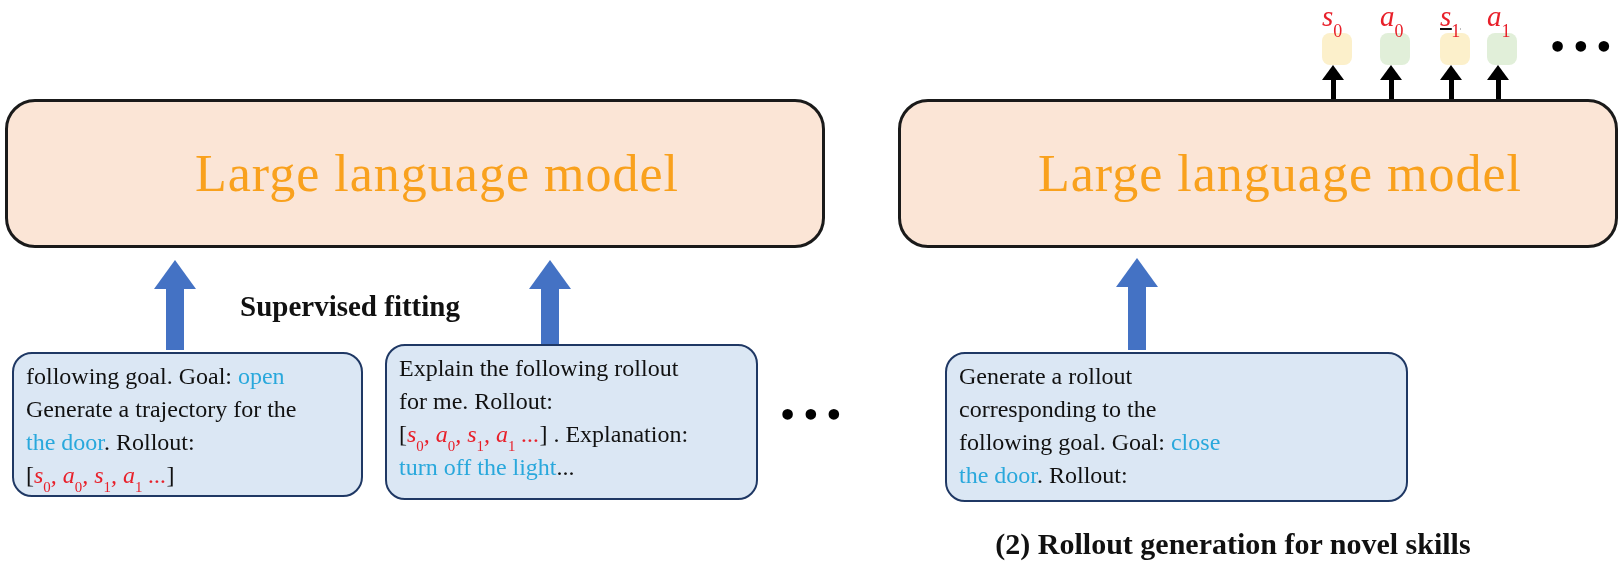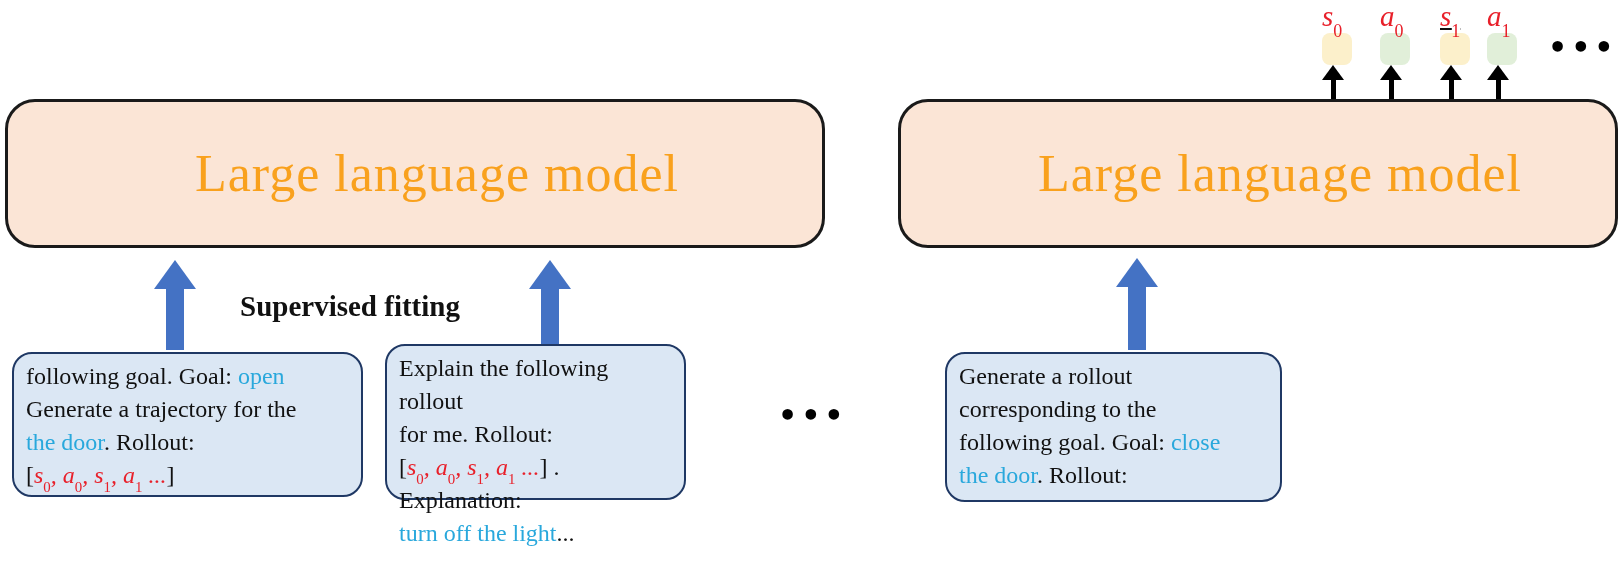--- a/index.html
+++ b/index.html
@@ -36,22 +36,22 @@
     position:absolute;left:150px;width:400px;top:290px;text-align:center;
     font-size:29px;font-weight:bold;line-height:33px;
   }
   
   .prompt{
     position:absolute;background:var(--prompt-fill);
     border:2.5px solid var(--prompt-border);border-radius:20px;
     padding:6px 12px;font-size:24px;line-height:33px;
   }
   .p1{left:12px;top:352px;width:351px;height:145px;}
-  .p2{left:385px;top:344px;width:301px;height:156px;}
-  .p3{left:945px;top:352px;width:337px;height:150px;}
+  .p2{left:385px;top:344px;width:373px;height:156px;}
+  .p3{left:945px;top:352px;width:463px;height:150px;}
   .seg-k{color:var(--ink);}
   .seg-c{color:var(--text-cyan);}
   .seg-r{color:var(--text-red);font-style:italic;}
   sub{font-size:62%;font-style:normal;position:relative;top:0.22em;line-height:0;}
   
   .dots{
     position:absolute;font-family:"DejaVu Sans",sans-serif;font-weight:bold;
     font-size:30px;letter-spacing:4px;color:#000;white-space:nowrap;
   }
   .dots-mid{left:778px;top:398px;}
@@ -158,14 +158,15 @@
     <div class="ba-stem"></div>
   </div>
 
   <div class="prompt p3">
     <div class="pline"><span class="seg-k">Generate a rollout</span></div>
     <div class="pline"><span class="seg-k">corresponding to the</span></div>
     <div class="pline"><span class="seg-k">following goal. Goal: </span><span class="seg-c">close</span></div>
     <div class="pline"><span class="seg-c">the door</span><span class="seg-k">. Rollout:</span></div>
   </div>
 
+  <div class="caption cap2">(2) Rollout generation for novel skills</div>
 
 </div>
 
 </body></html>

